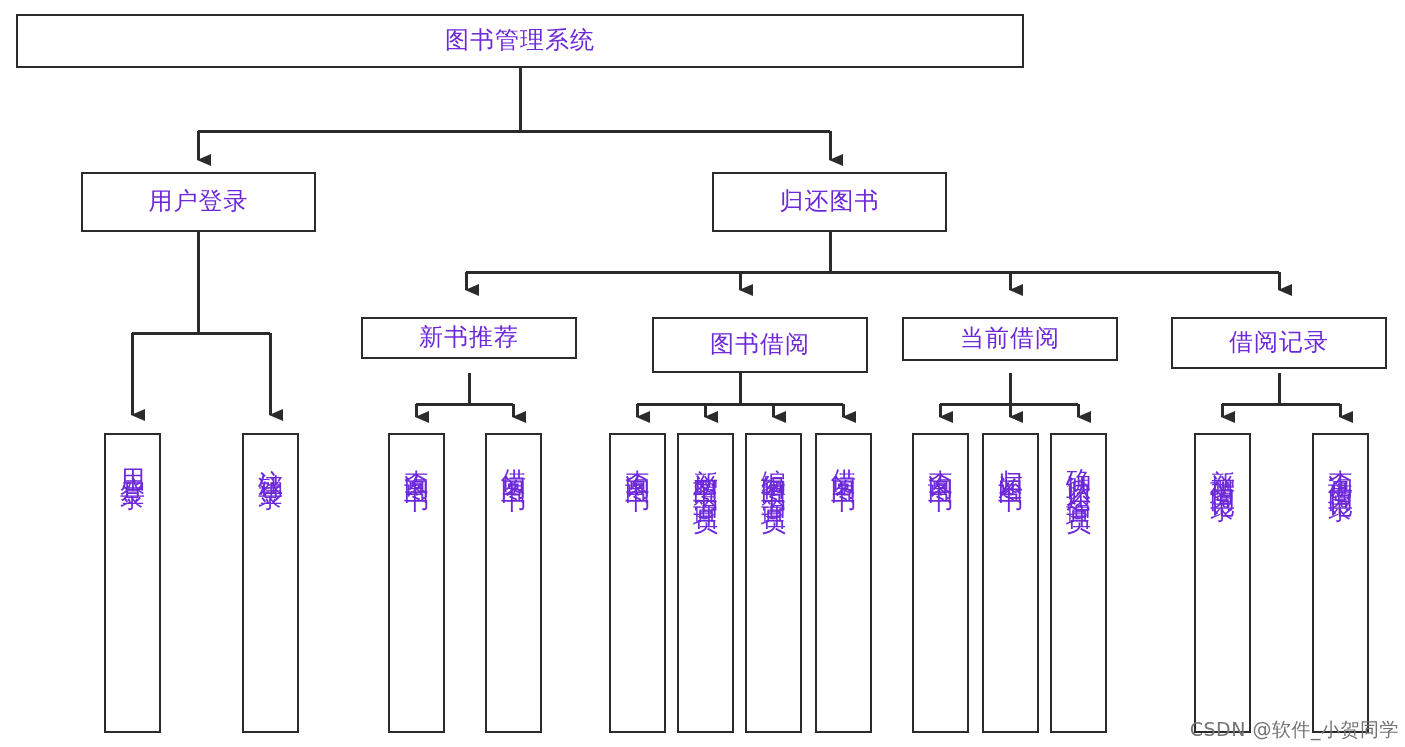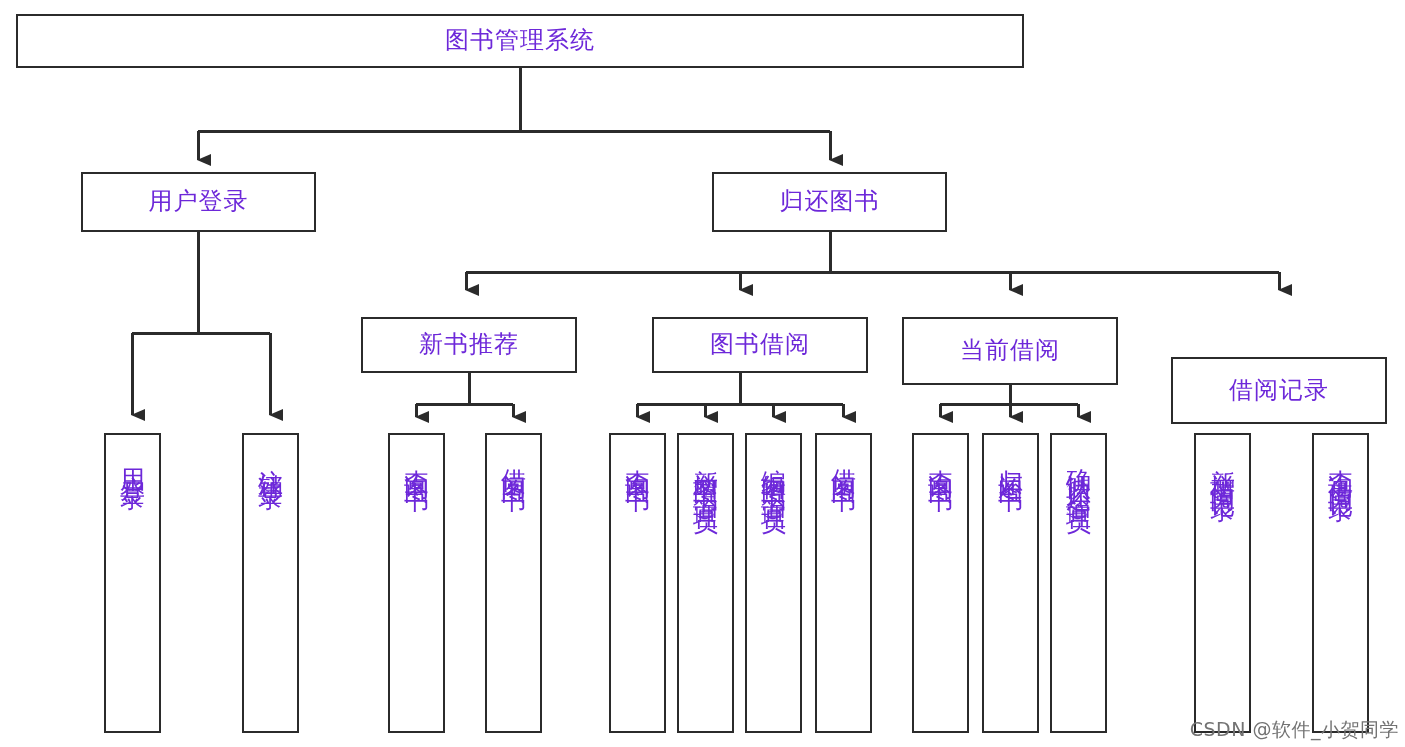--- a/index.html
+++ b/index.html
@@ -138,33 +138,33 @@
   </div>
 
   <div class="node horiz" style="left:81px; top:172px; width:235px; height:60px;">
     <span class="label">用户登录</span>
   </div>
 
   <div class="node horiz" style="left:712px; top:172px; width:235px; height:60px;">
     <span class="label">归还图书</span>
   </div>
 
-  <div class="node horiz" style="left:361px; top:317px; width:216px; height:56px;">
+  <div class="node horiz" style="left:361px; top:317px; width:216px; height:42px;">
     <span class="label">新书推荐</span>
   </div>
 
   <div class="node horiz" style="left:652px; top:317px; width:216px; height:56px;">
     <span class="label">图书借阅</span>
   </div>
 
-  <div class="node horiz" style="left:902px; top:317px; width:216px; height:68px;">
+  <div class="node horiz" style="left:902px; top:317px; width:216px; height:44px;">
     <span class="label">当前借阅</span>
   </div>
 
-  <div class="node horiz" style="left:1171px; top:317px; width:216px; height:67px;margin-top:40px;">
+  <div class="node horiz" style="left:1171px; top:317px; width:216px; height:52px;">
     <span class="label">借阅记录</span>
   </div>
 
   <div class="node vert" style="left:104px; top:433px; width:57px; height:300px;">
     <span class="label">用户登录</span>
   </div>
 
   <div class="node vert" style="left:242px; top:433px; width:57px; height:300px;">
     <span class="label">注销登录</span>
   </div>

